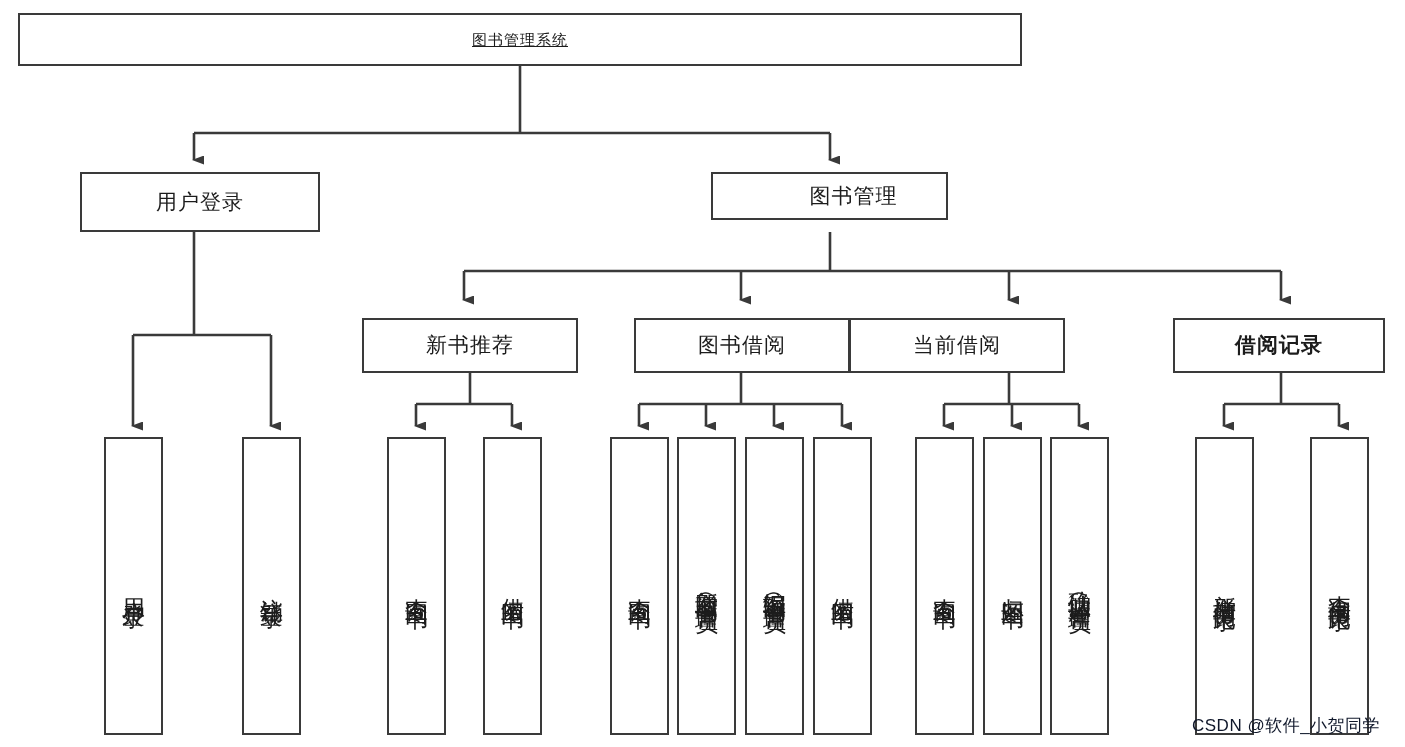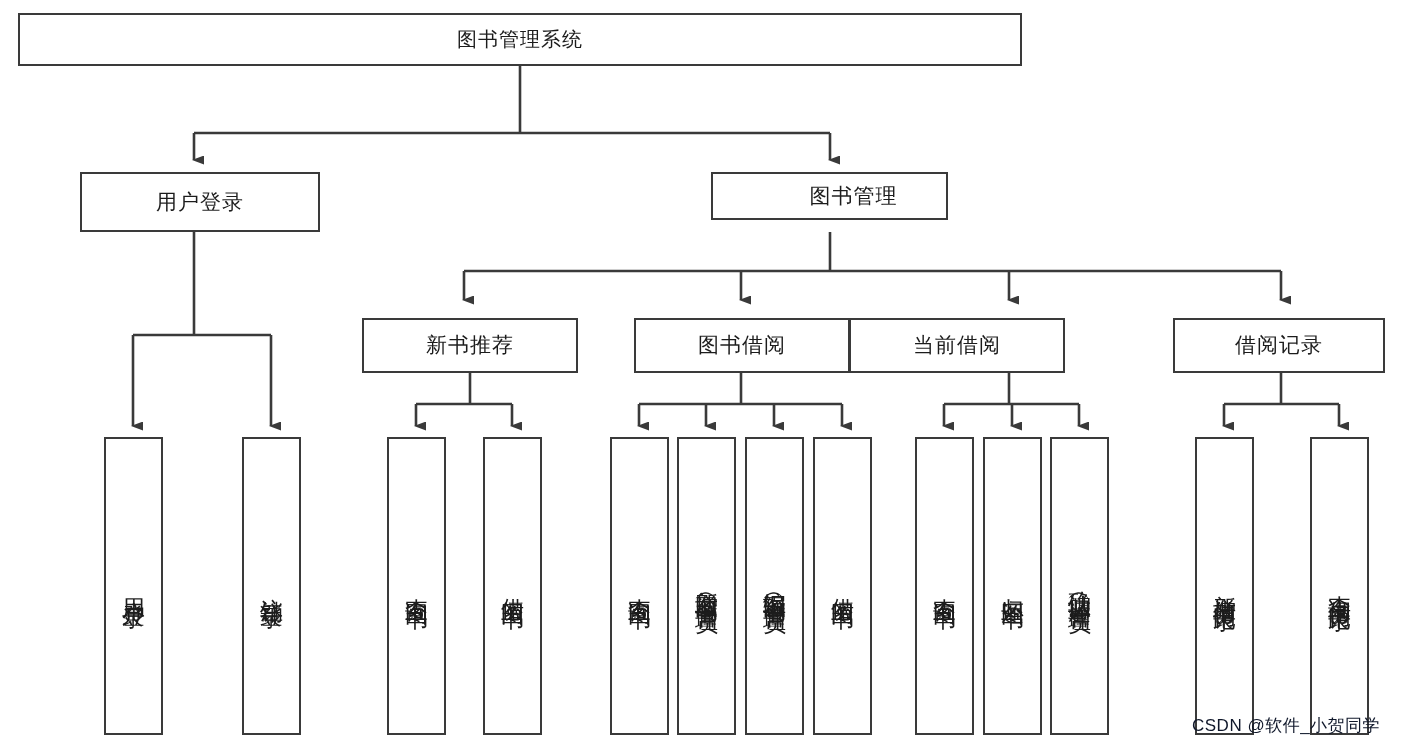--- a/index.html
+++ b/index.html
@@ -39,21 +39,21 @@
     display: block;
     text-align: center;
     line-height: 1.18;
   }
   
   .node.h .lbl {
     font-size: 21px;
     letter-spacing: 1px;
     white-space: nowrap;
   }
-  .node.root .lbl { font-size: 20px; }
+  .node.root .lbl { font-size: 15px; text-decoration: underline; }
   
   .node.v {
     align-items: center;
     justify-content: center;
     padding: 4px 0;
   }
   .node.v .lbl {
     writing-mode: vertical-rl;
     text-orientation: upright;
     font-size: 23px;
@@ -139,21 +139,21 @@
 
   <div class="node h" style="left:634px; top:318px; width:216px; height:55px;">
     <span class="lbl">图书借阅</span>
   </div>
   <div class="node h" style="left:362px; top:318px; width:216px; height:55px;">
     <span class="lbl">新书推荐</span>
   </div>
   <div class="node h" style="left:849px; top:318px; width:216px; height:55px;">
     <span class="lbl">当前借阅</span>
   </div>
-  <div class="node h" style="left:1173px; top:318px; width:212px; height:55px;">
+  <div class="node h" style="left:1173px; top:318px; width:212px; height:55px;font-weight:bold;">
     <span class="lbl">借阅记录</span>
   </div>
 
   <div class="node v" style="left:104px; top:437px; width:59px; height:298px;">
     <span class="lbl">用户登录</span>
   </div>
   <div class="node v" style="left:242px; top:437px; width:59px; height:298px;">
     <span class="lbl">注销登录</span>
   </div>
 

